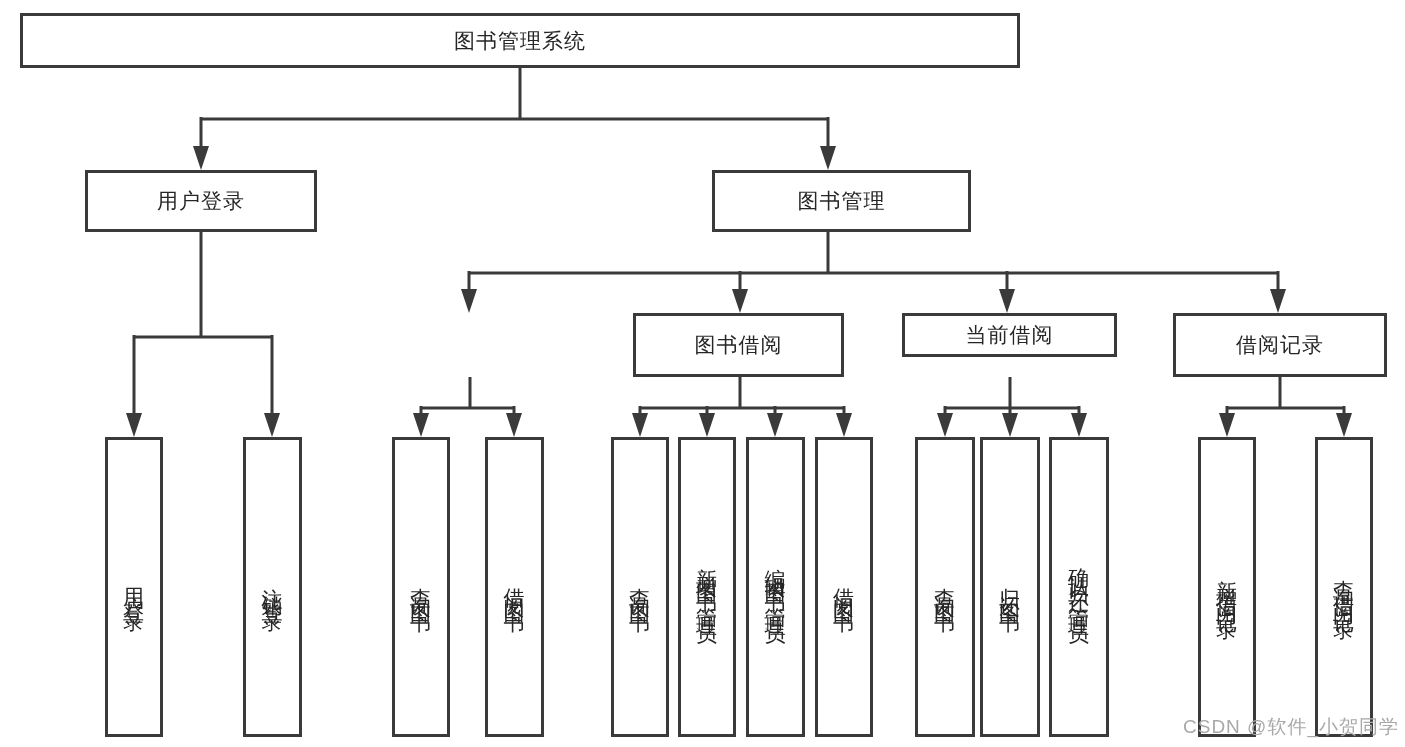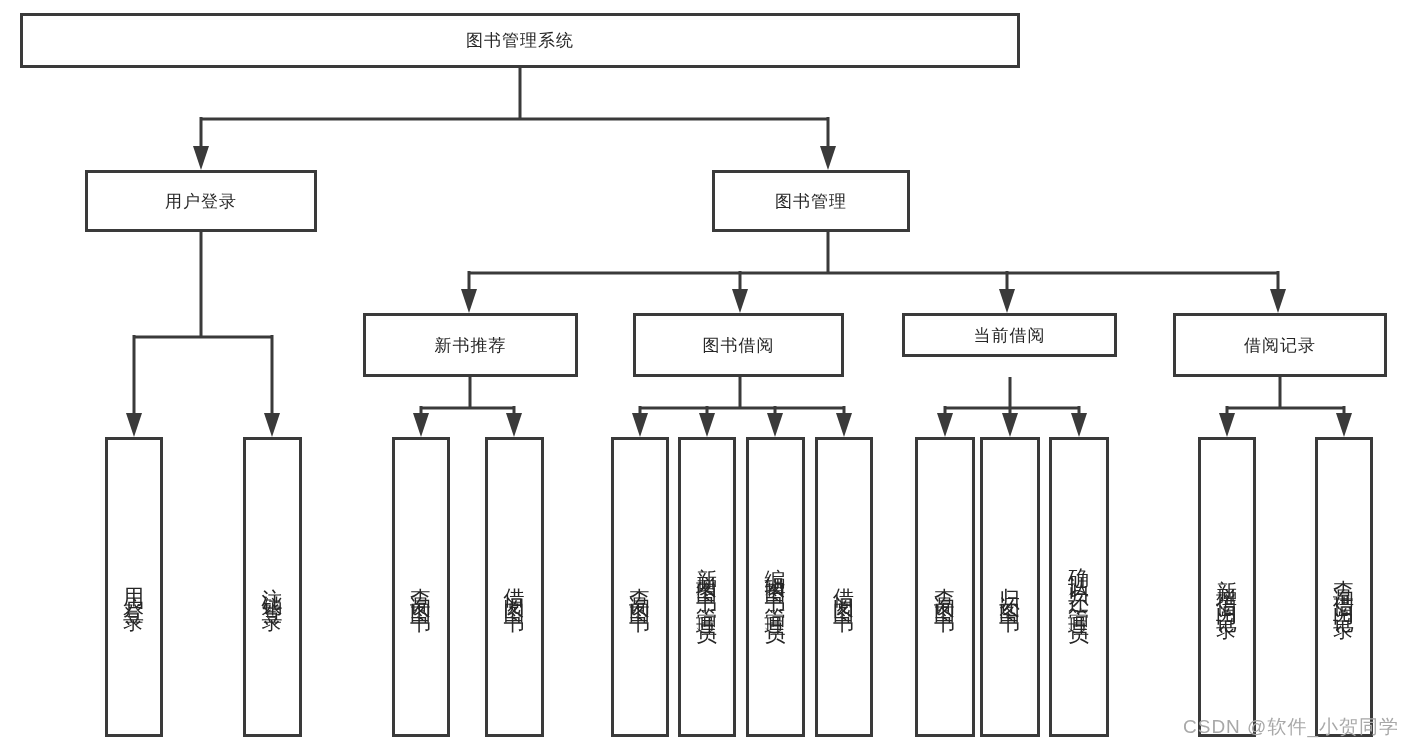--- a/index.html
+++ b/index.html
@@ -14,21 +14,21 @@
   .connector-layer path{stroke:var(--color-line,#3a3a3a);stroke-width:3;fill:none;}
   .connector-layer polygon{fill:var(--color-line,#3a3a3a);stroke:none;}
   .node{
     position:absolute;
     box-sizing:border-box;
     border:3px solid var(--color-line,#3a3a3a);
     background:var(--color-background,#ffffff);
     color:var(--color-text,#262626);
     display:flex;align-items:center;justify-content:center;
   }
-  .hbox{font-size:17px;letter-spacing:1px;}
+  .hbox{font-size:21px;letter-spacing:1px;}
   .vbox{
     writing-mode:vertical-rl;
     text-orientation:mixed;
     font-size:21px;
     letter-spacing:8px;
     line-height:1;
     top:437px;height:300px;
   }
   .watermark{
     position:absolute;
@@ -77,23 +77,22 @@
     <polygon points="1071,413 1087,413 1079,437"></polygon>
 
     <path d="M1280,377 L1280,408 M1227,408 L1344,408 M1227,406 L1227,415 M1344,406 L1344,415"></path>
     <polygon points="1219,413 1235,413 1227,437"></polygon>
     <polygon points="1336,413 1352,413 1344,437"></polygon>
   </svg>
 
   <div class="node hbox" style="left:20px;top:13px;width:1000px;height:55px;">图书管理系统</div>
 
   <div class="node hbox" style="left:85px;top:170px;width:232px;height:62px;">用户登录</div>
-  <div class="node hbox" style="left:712px;top:170px;width:198px;height:62px;">图书管理</div>
+  <div class="node hbox" style="left:712px;top:170px;width:259px;height:62px;">图书管理</div>
 
-  <div class="node hbox" style="left:363px;top:313px;width:215px;height:64px;">新书推荐</div>
   <div class="node hbox" style="left:633px;top:313px;width:211px;height:64px;">图书借阅</div>
   <div class="node hbox" style="left:902px;top:313px;width:215px;height:44px;">当前借阅</div>
   <div class="node hbox" style="left:1173px;top:313px;width:214px;height:64px;">借阅记录</div>
 
   <div class="node vbox" style="left:105px;width:58px;">用户登录</div>
   <div class="node vbox" style="left:243px;width:59px;">注销登录</div>
 
   <div class="node vbox" style="left:392px;width:58px;">查询图书</div>
   <div class="node vbox" style="left:485px;width:59px;">借阅图书</div>
 

